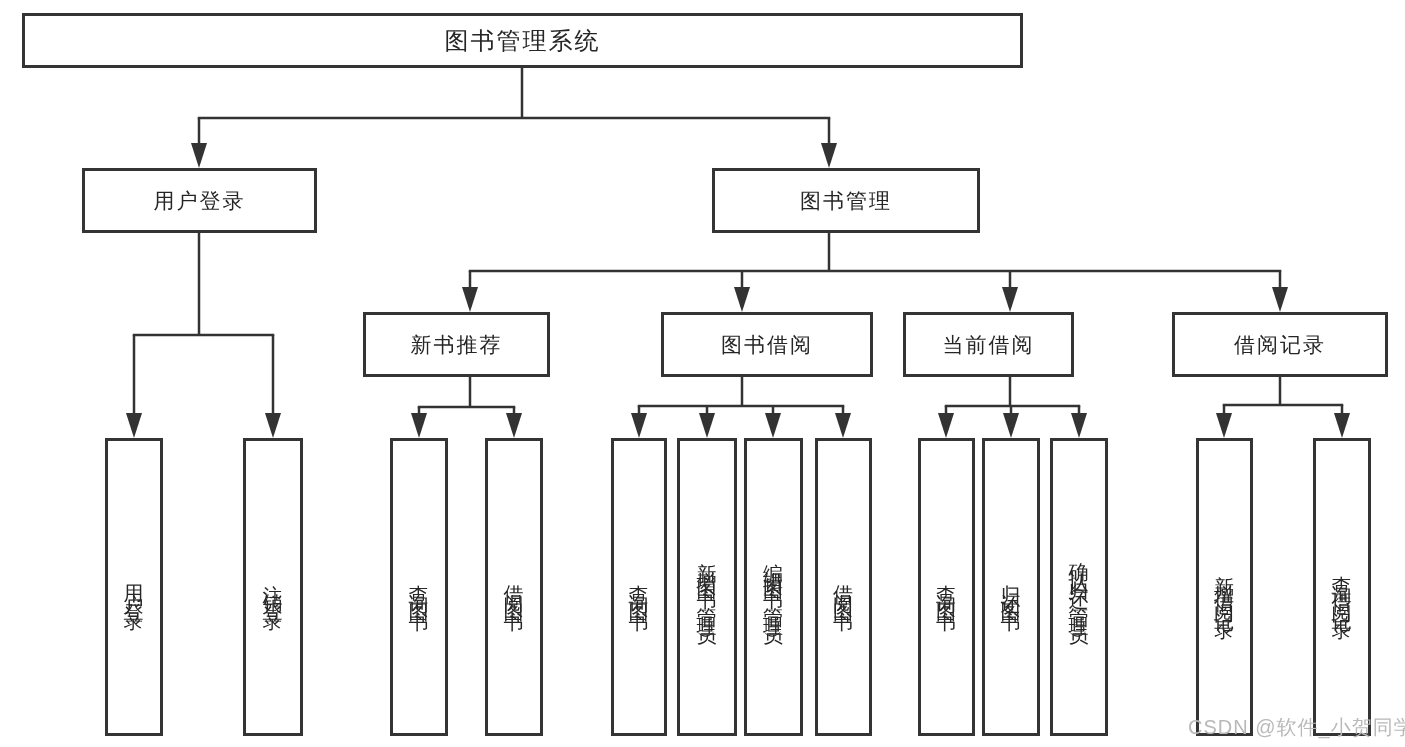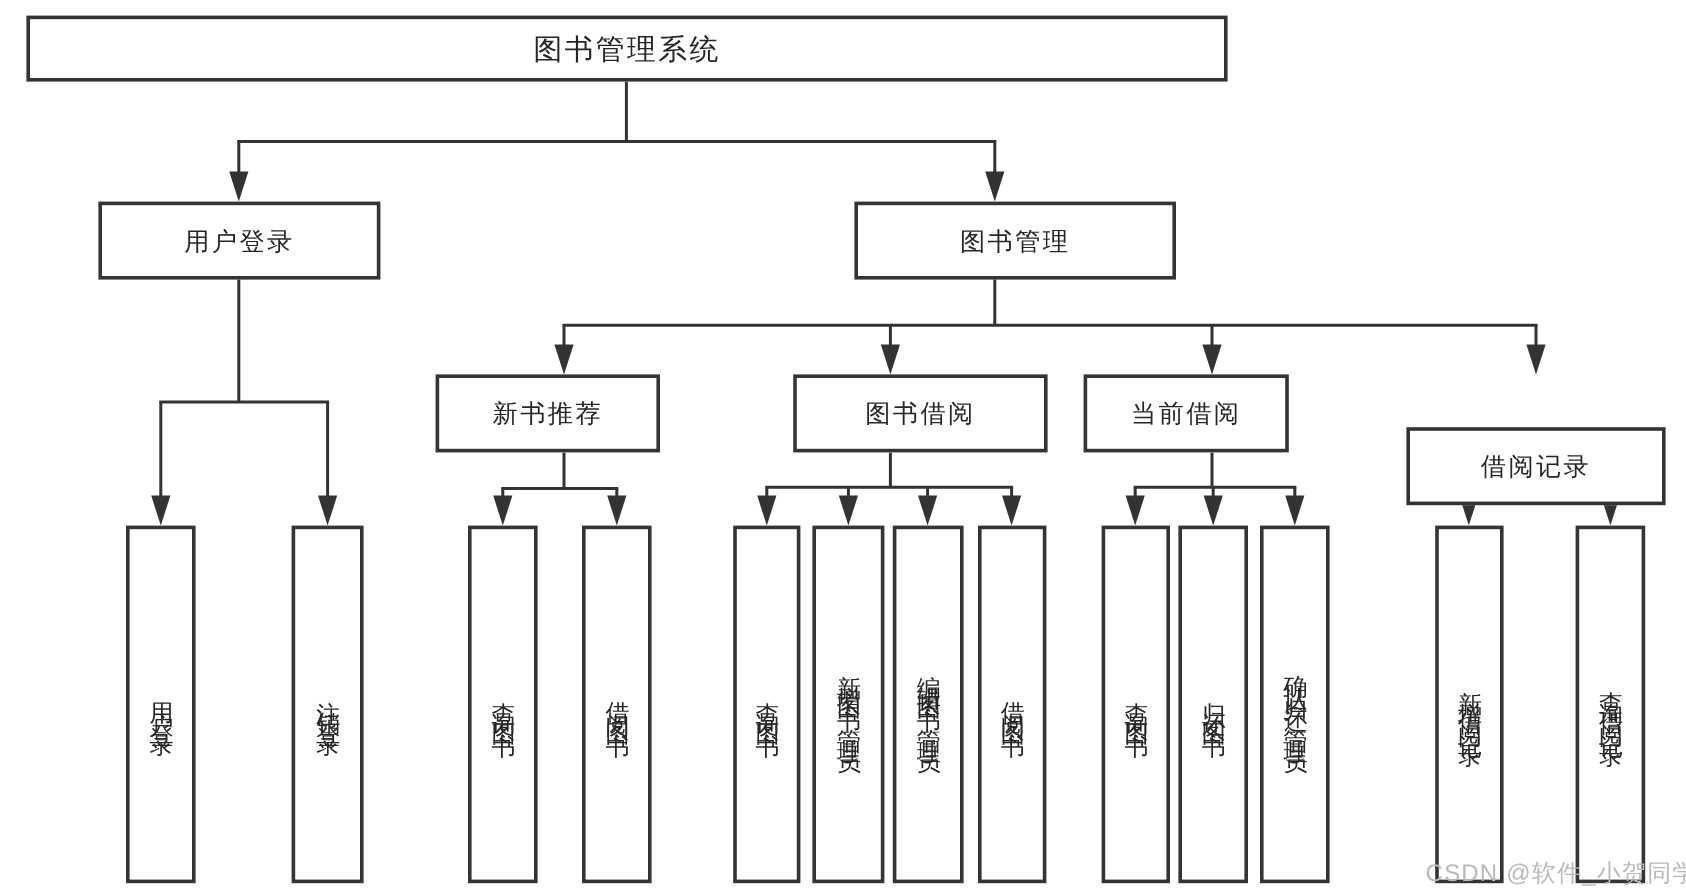--- a/index.html
+++ b/index.html
@@ -136,21 +136,21 @@
 
   <div class="node branch-node" style="left:363px; top:312px; width:187px; height:65px;">
     <span class="label">新书推荐</span>
   </div>
   <div class="node branch-node" style="left:633px; top:312px; width:212px; height:65px;margin-left:28px;">
     <span class="label">图书借阅</span>
   </div>
   <div class="node branch-node" style="left:903px; top:312px; width:171px; height:65px;">
     <span class="label">当前借阅</span>
   </div>
-  <div class="node branch-node" style="left:1172px; top:312px; width:216px; height:65px;margin-top:44px;">
+  <div class="node branch-node" style="left:1172px; top:312px; width:216px; height:65px;">
     <span class="label">借阅记录</span>
   </div>
 
   <div class="node leaf-node" style="left:105px; top:438px; width:58px; height:298px;">
     <span class="vtext">用户登录</span>
   </div>
   <div class="node leaf-node" style="left:243px; top:438px; width:60px; height:298px;">
     <span class="vtext">注销登录</span>
   </div>
 

